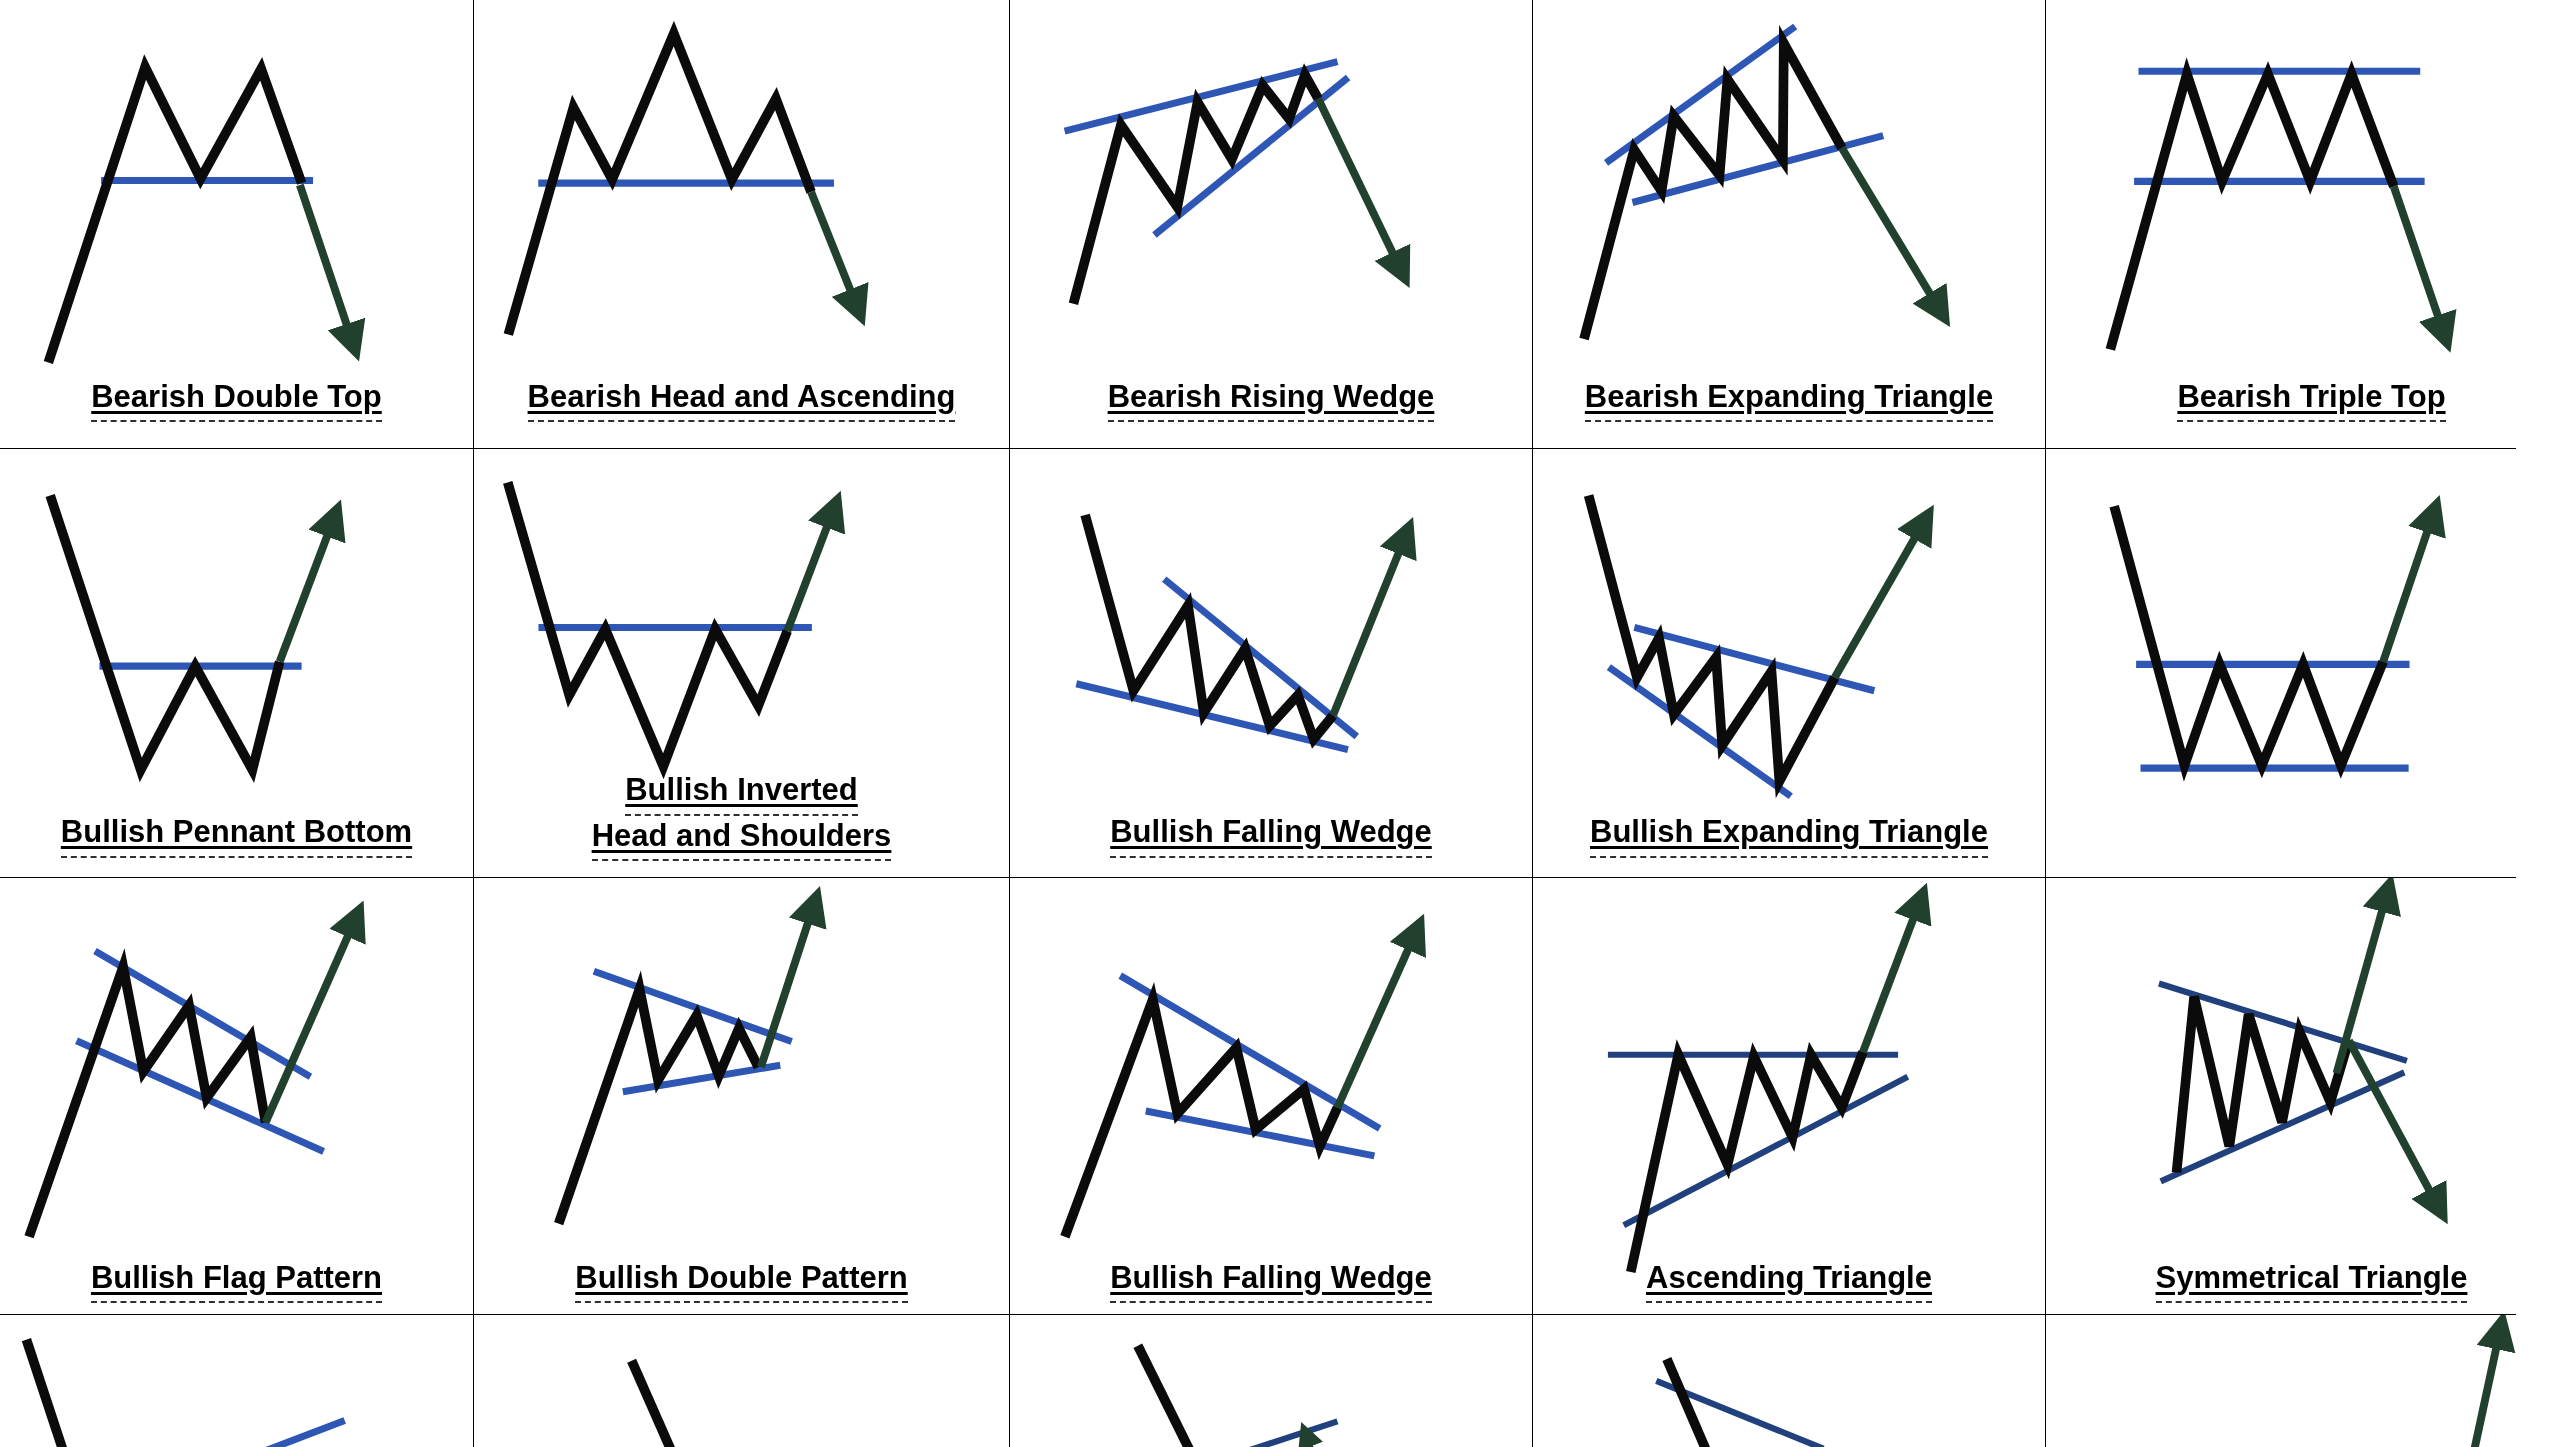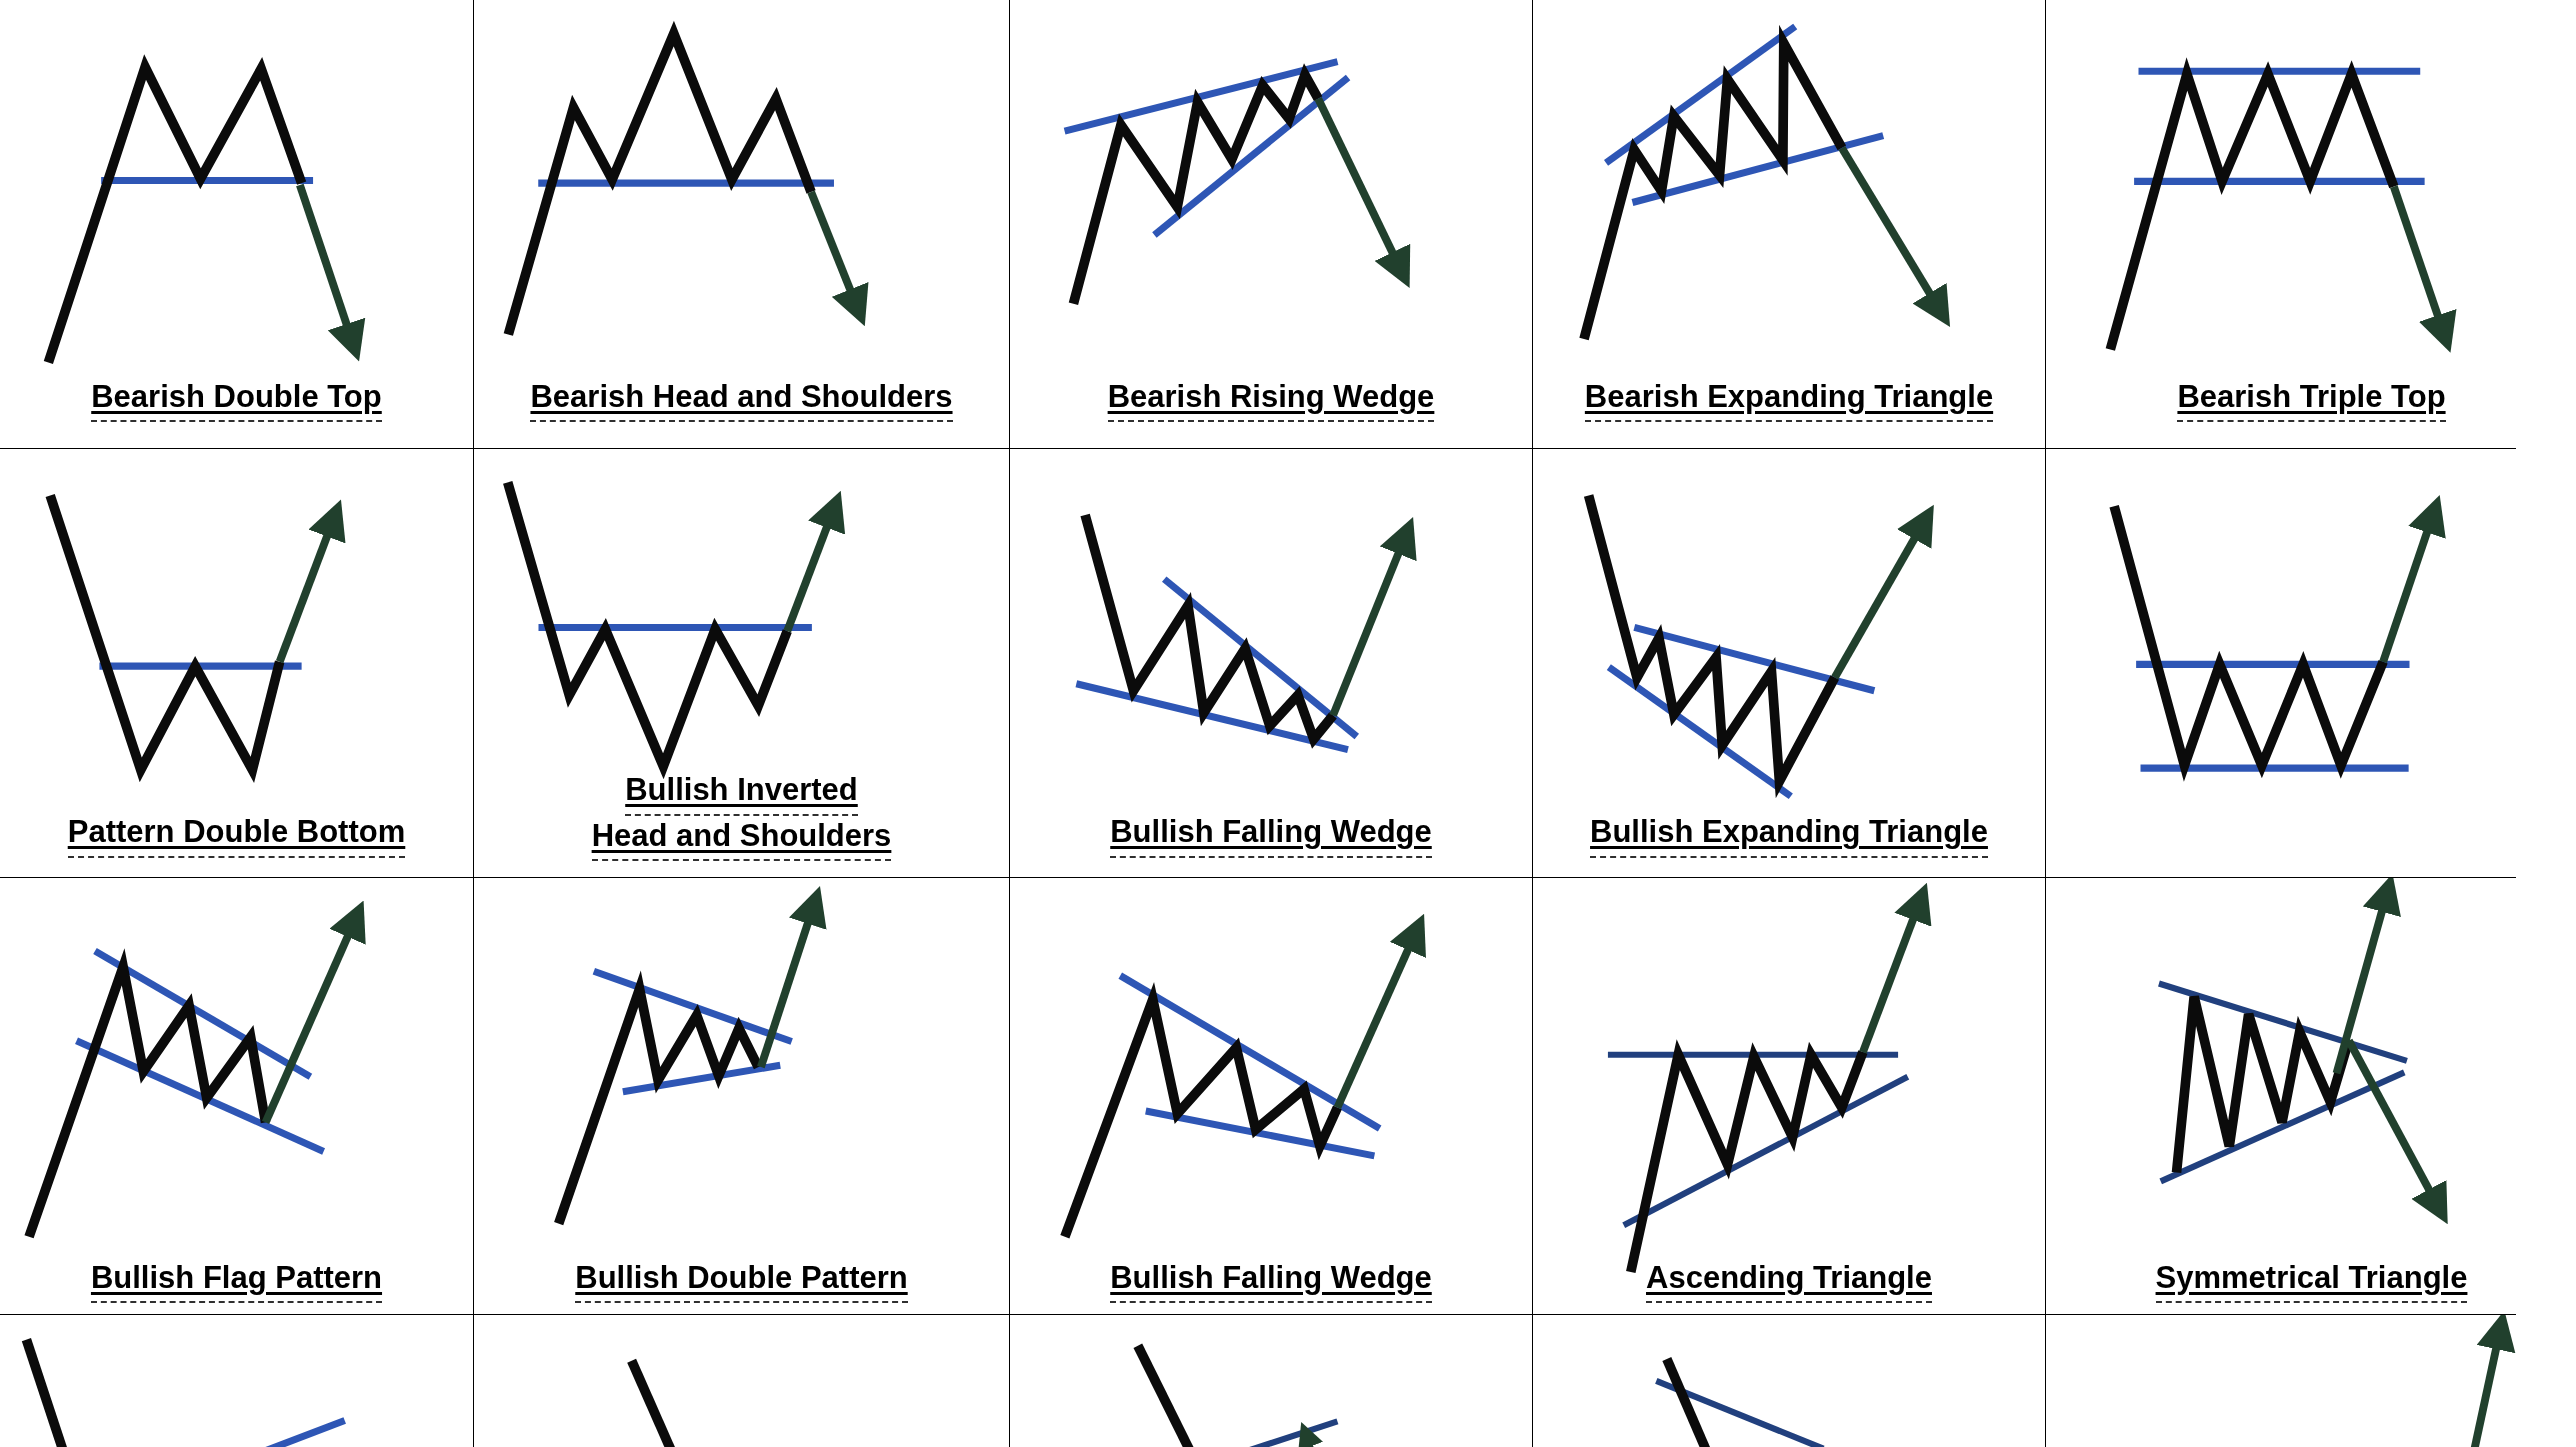--- a/index.html
+++ b/index.html
@@ -57,21 +57,21 @@
           <line x1="341" y1="210" x2="404" y2="398" class="g" stroke-width="9" marker-end="url(#ah)"></line>
         </svg>
         <div class="label"><span>Bearish Double Top</span></div>
       </div>
       <div class="cell row1">
         <svg viewBox="0 0 609 510" width="536" height="449">
           <line x1="73" y1="208" x2="409" y2="208" class="b"></line>
           <polyline points="39 380 113 122 157 204 227 38 293 204 343 112 383 218" class="k"></polyline>
           <line x1="383" y1="218" x2="439" y2="358" class="g" stroke-width="9" marker-end="url(#ah)"></line>
         </svg>
-        <div class="label"><span>Bearish Head and Shoulders</span></div>
+        <div class="label"><span>Bearish Head and Ascending</span></div>
       </div>
       <div class="cell row1">
         <svg viewBox="0 0 594 510" width="523" height="449">
           <line x1="62" y1="149" x2="372" y2="70" class="b"></line>
           <line x1="164" y1="267" x2="384" y2="88" class="b"></line>
           <polyline points="72 345 126 142 190 235 213 116 252 181 287 97 317 135 335 85 350 112" class="k"></polyline>
           <line x1="350" y1="112" x2="448" y2="315" class="g" stroke-width="9" marker-end="url(#ah)"></line>
         </svg>
         <div class="label"><span>Bearish Rising Wedge</span></div>
       </div>
@@ -92,21 +92,21 @@
           <line x1="395" y1="212" x2="455" y2="388" class="g" stroke-width="9" marker-end="url(#ah)"></line>
         </svg>
         <div class="label"><span>Bearish Triple Top</span></div>
       </div>
       <div class="cell row2">
         <svg viewBox="0 0 539 488" width="474" height="429">
           <line x1="113" y1="247" x2="343" y2="247" class="b"></line>
           <polyline points="57 53 160 365 222 247 287 365 318 242" class="k"></polyline>
           <line x1="318" y1="242" x2="383" y2="70" class="g" stroke-width="9" marker-end="url(#ah)"></line>
         </svg>
-        <div class="label"><span>Pattern Double Bottom</span></div>
+        <div class="label"><span>Bullish Pennant Bottom</span></div>
       </div>
       <div class="cell row2">
         <svg viewBox="0 0 609 488" width="536" height="429">
           <line x1="73" y1="203" x2="384" y2="203" class="b"></line>
           <polyline points="38 38 108 280 149 205 215 361 274 205 323 292 356 207" class="k"></polyline>
           <line x1="356" y1="207" x2="412" y2="60" class="g" stroke-width="9" marker-end="url(#ah)"></line>
         </svg>
         <div class="label twoline">
           <div><span>Bullish Inverted</span></div>
           <div><span>Head and Shoulders</span></div>

